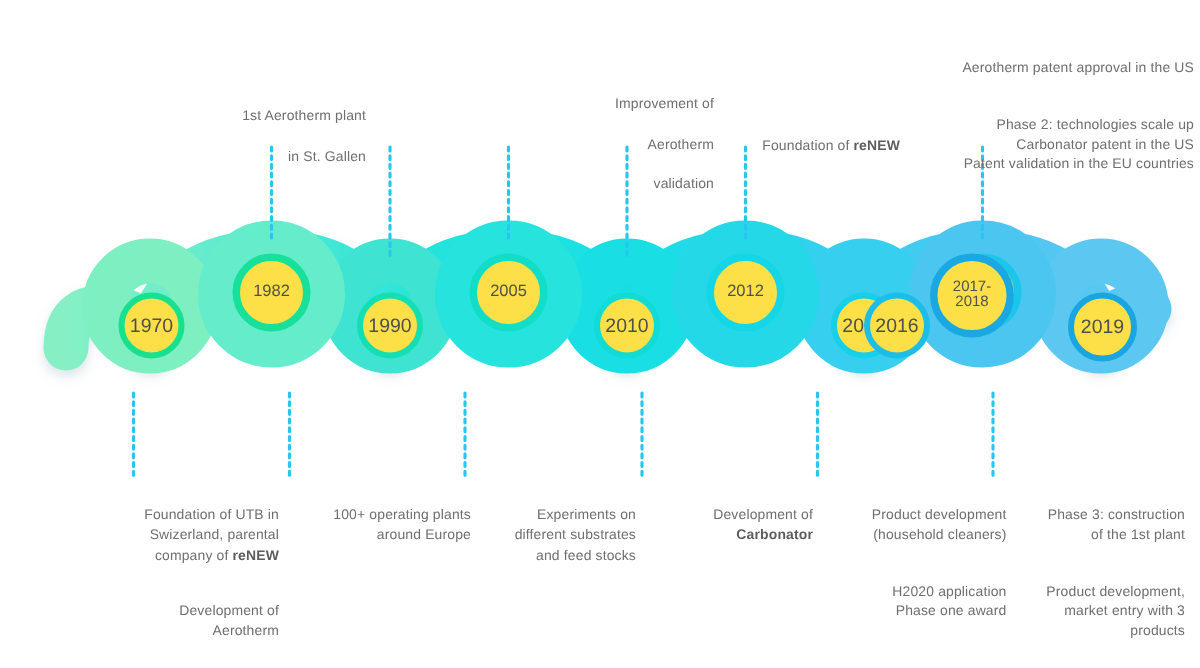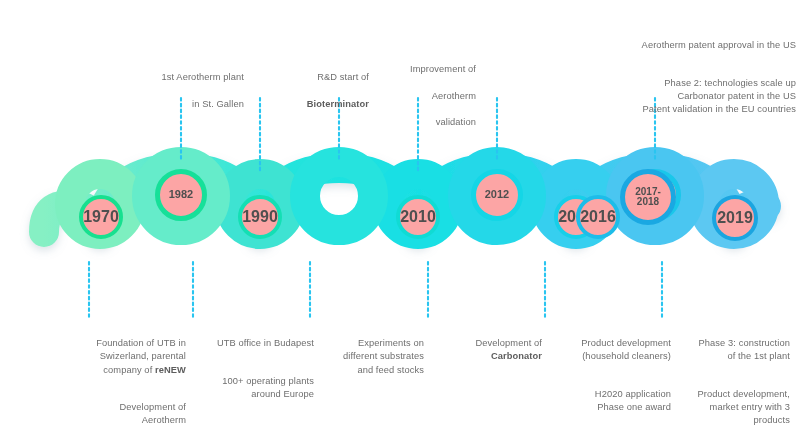--- a/index.html
+++ b/index.html
@@ -25,30 +25,30 @@
   .note p{margin:0 0 11px 0;text-align:right;}
   .note p:last-child{margin-bottom:0;}
 
   
   svg.wave{position:absolute;left:0;top:0;width:800px;height:445px;}
 
   
   .year{
     position:absolute;
     border-radius:50%;
-    background:#fca5a5;
+    background:#fde047;
     box-sizing:border-box;
     display:flex;align-items:center;justify-content:center;
     color:#4f4f4f;
-    font-weight:bold;
+    font-weight:normal;
     text-align:center;
     line-height:1.02;
   }
   .year.big{font-size:11px;}
-  .year.small{font-size:16px;}
+  .year.small{font-size:13px;}
   .year span{display:block;}
 </style>
 </head>
 <body>
 
 <div id="stage">
 
   <svg class="wave" viewBox="0 0 800 445">
     <defs>
       <linearGradient id="bandGrad" x1="0" y1="0" x2="1" y2="0">
@@ -115,20 +115,23 @@
 
   <div class="year small" style="left:79px;top:195px;width:44px;height:44px;border:4.5px solid #17e08f;">
     <span>1970</span>
   </div>
   <div class="year big" style="left:155px;top:169px;width:52px;height:52px;border:5px solid #16e099;">
     <span>1982</span>
   </div>
   <div class="year small" style="left:238px;top:195px;width:44px;height:44px;border:4.5px solid #14dfb4;">
     <span>1990</span>
   </div>
+  <div class="year big" style="left:313px;top:169px;width:52px;height:52px;border:5px solid #12ddc6;">
+    <span>2005</span>
+  </div>
   <div class="year small" style="left:396px;top:195px;width:44px;height:44px;border:4.5px solid #10dbd4;">
     <span>2010</span>
   </div>
   <div class="year big" style="left:471px;top:169px;width:52px;height:52px;border:5px solid #14d6e6;text-align:right;">
     <span>2012</span>
   </div>
   <div class="year small" style="left:554px;top:195px;width:44px;height:44px;border:4.5px solid #17cfe9;">
     <span>2013</span>
   </div>
   <div class="year big" style="left:629px;top:169px;width:52px;height:52px;border:5px solid #1ac7ea;">
@@ -144,49 +147,47 @@
   </div>
   <div class="year small" style="left:712px;top:195px;width:46px;height:46px;border:4.5px solid #1ba5e0;text-align:center;">
     <span>2019</span>
   </div>
 
   <div class="note" style="left:124px;top:58px;width:120px;">
     <p><span>1st Aerotherm plant</span><br>
        <span>in St. Gallen</span></p>
   </div>
 
-  <div class="note" style="left:249px;top:58px;width:120px;">
-    <p><span>R&amp;D start of</span><br>
-       <span class="b">Bioterminator</span></p>
-  </div>
 
   <div class="note" style="left:366px;top:50px;width:110px;">
     <p><span>Improvement of</span><br>
        <span>Aerotherm</span><br>
        <span>validation</span></p>
   </div>
 
+  <div class="note" style="left:470px;top:78px;width:130px;">
+    <p><span>Foundation of </span><span class="b">reNEW</span></p>
+  </div>
 
   <div class="note" style="left:596px;top:26px;width:200px;">
     <p>Aerotherm patent approval in the US</p>
     <p>Phase 2: technologies scale up
 Carbonator patent in the US
 Patent validation in the EU countries</p>
   </div>
 
   <div class="note" style="left:61px;top:324px;width:125px;">
     <p><span>Foundation of UTB in
 Swizerland, parental
 company of </span><span class="b">reNEW</span></p>
     <p>Development of
 Aerotherm</p>
   </div>
 
   <div class="note" style="left:189px;top:324px;width:125px;">
-    <p>UTB office in Budapest</p>
     <p>100+ operating plants
 around Europe</p>
   </div>
 
   <div class="note" style="left:306px;top:324px;width:118px;">
     <p>Experiments on
 different substrates
 and feed stocks</p>
   </div>
 

